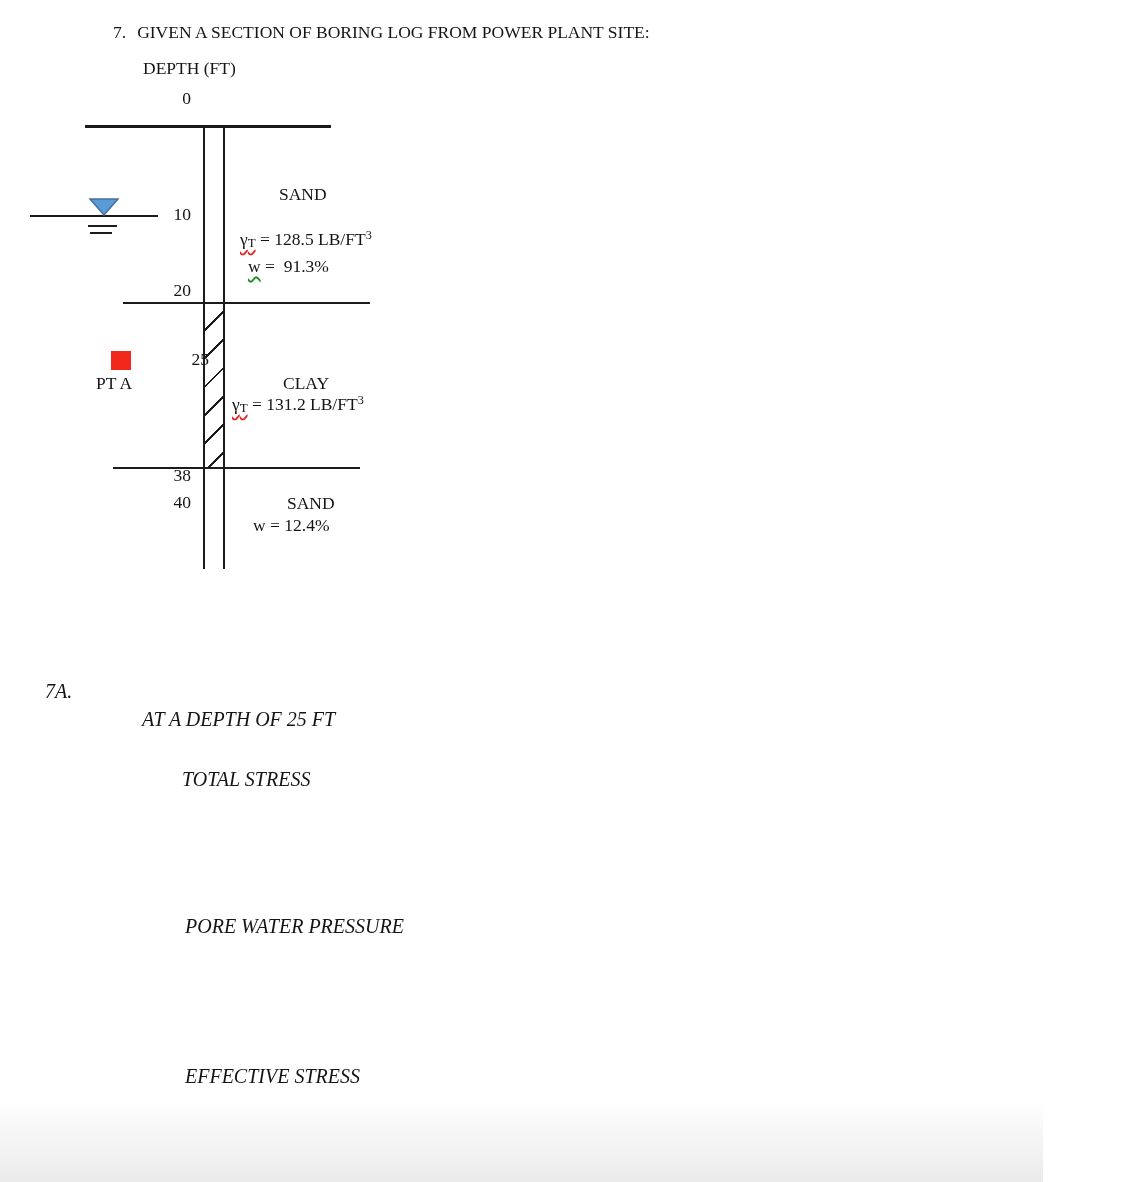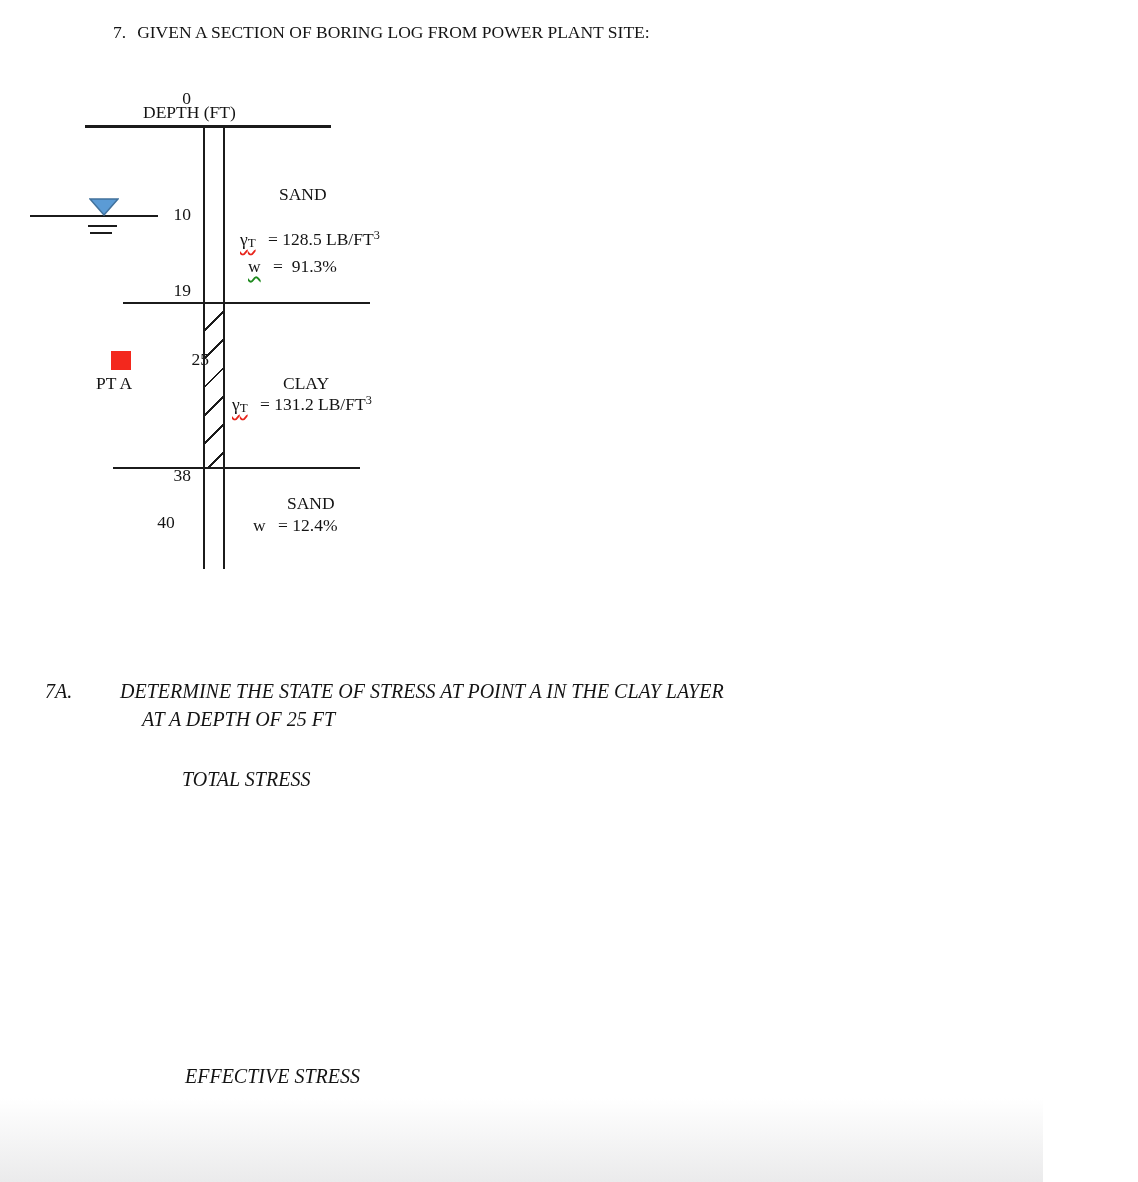--- a/index.html
+++ b/index.html
@@ -46,48 +46,48 @@
     text-decoration-thickness: 1.5px;
     text-underline-offset: 4px;
   }
   .squiggle-green {
     text-decoration-line: underline;
     text-decoration-style: wavy;
     text-decoration-color: #1f8a1f;
     text-decoration-thickness: 1.5px;
     text-underline-offset: 4px;
   }
-  .eq { white-space: pre; margin-left: 8px; }
+  .eq { white-space: pre; }
   sub.gsub { font-size: 0.74em; vertical-align: -0.18em; }
   sup.gsup { font-size: 0.7em; vertical-align: 0.45em; }
   .bottom-fade {
     position: absolute;
     left: 0; top: 1098px;
     width: 1138px; height: 84px;
     background: linear-gradient(180deg, rgba(236,236,236,0) 0%, rgba(231,231,232,0.85) 100%);
     pointer-events: none;
   }
 </style>
 </head>
 <body>
 
 <div class="page">
 
   <div class="abs t17" style="left:113px; top:22px;">
     <span>7.</span><span style="margin-left:11px;">GIVEN A SECTION OF BORING LOG FROM POWER PLANT SITE:</span>
   </div>
 
-  <div class="abs t17" style="left:143px; top:58px;margin-top:44px;">DEPTH (FT)</div>
+  <div class="abs t17" style="left:143px; top:58px;">DEPTH (FT)</div>
 
   <div class="abs depth-label" style="left:141px; top:88px;">0</div>
   <div class="abs depth-label" style="left:141px; top:204px;">10</div>
-  <div class="abs depth-label" style="left:141px; top:280px;">19</div>
+  <div class="abs depth-label" style="left:141px; top:280px;">20</div>
   <div class="abs depth-label" style="left:159px; top:349px;">25</div>
   <div class="abs depth-label" style="left:141px; top:465px;">38</div>
-  <div class="abs depth-label" style="left:141px; top:512px;text-align:center;">40</div>
+  <div class="abs depth-label" style="left:141px; top:492px;">40</div>
 
   <div class="hline" style="left:85px; top:125px; width:246px; height:3px;"></div>
 
   <div class="borehole"></div>
   <div class="clay-hatch"></div>
 
   <div class="hline" style="left:123px; top:302px; width:247px; height:2px;"></div>
   <div class="hline" style="left:113px; top:467px; width:247px; height:2px;"></div>
 
   <div class="hline" style="left:30px; top:215px; width:128px; height:2px;"></div>
@@ -112,20 +112,20 @@
   <div class="abs t17" style="left:232px; top:393px;">
     <span class="squiggle-red"><span>γ</span><sub class="gsub">T</sub></span><span class="eq"> = 131.2 LB/FT</span><sup class="gsup">3</sup>
   </div>
 
   <div class="abs t17" style="left:287px; top:493px;">SAND</div>
   <div class="abs t17" style="left:253px; top:515px;">
     <span>w</span><span class="eq"> = 12.4%</span>
   </div>
 
   <div class="abs t20" style="left:45px; top:679px;">7A.</div>
-  <div class="abs t20" style="left:120px; top:679px;">DETERMINE THE STATE OF STRESS AT POINT A IN THE CLAY LAYER</div>
   <div class="abs t20" style="left:142px; top:707px;">AT A DEPTH OF 25 FT</div>
 
   <div class="abs t20" style="left:182px; top:767px;">TOTAL STRESS</div>
+  <div class="abs t20" style="left:185px; top:914px;">PORE WATER PRESSURE</div>
   <div class="abs t20" style="left:185px; top:1064px;">EFFECTIVE STRESS</div>
 
   <div class="bottom-fade"></div>
 </div>
 
 </body></html>

